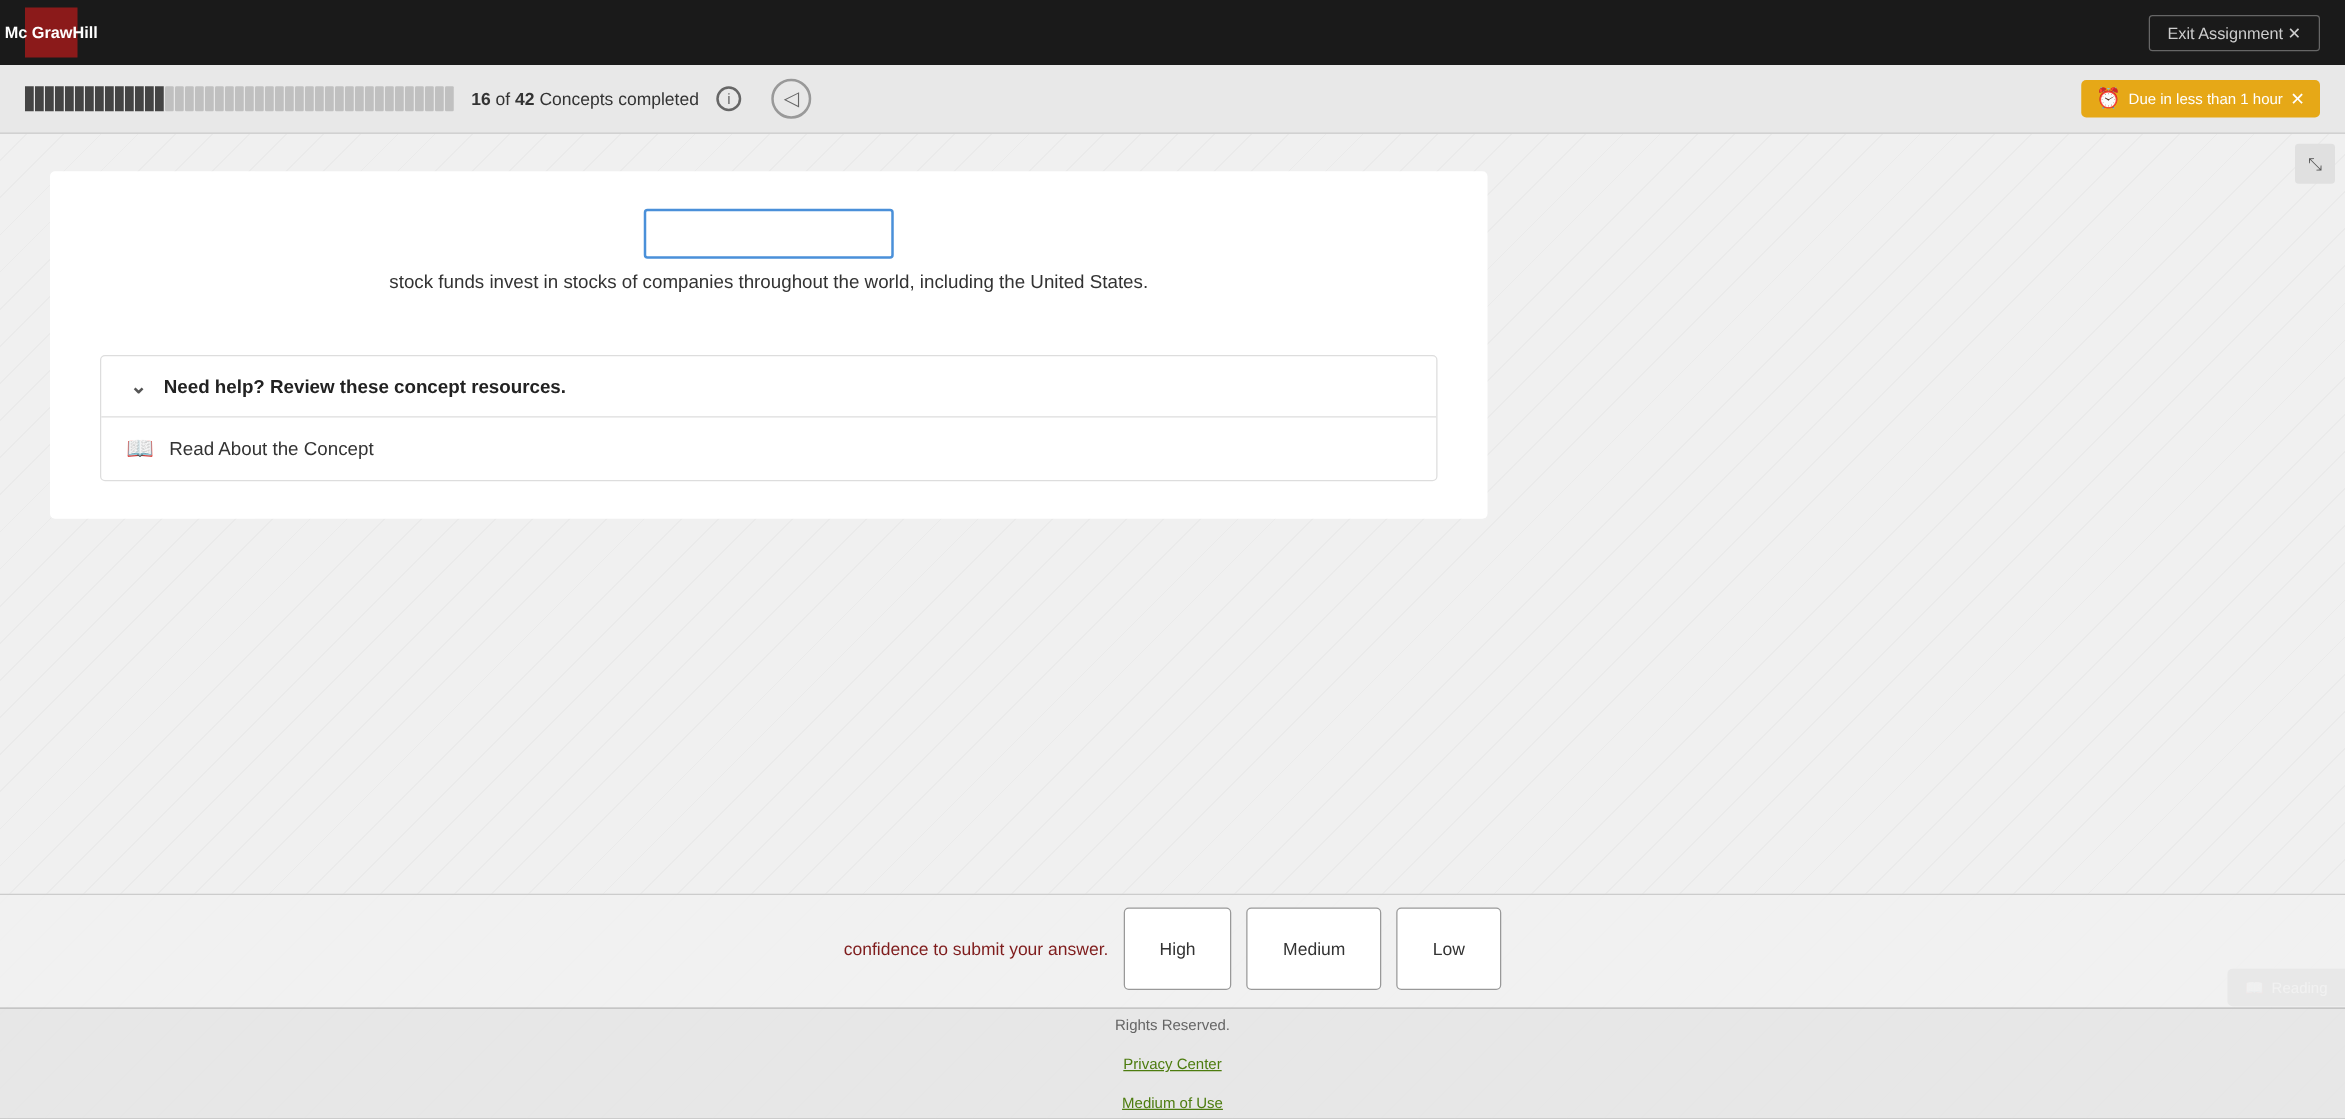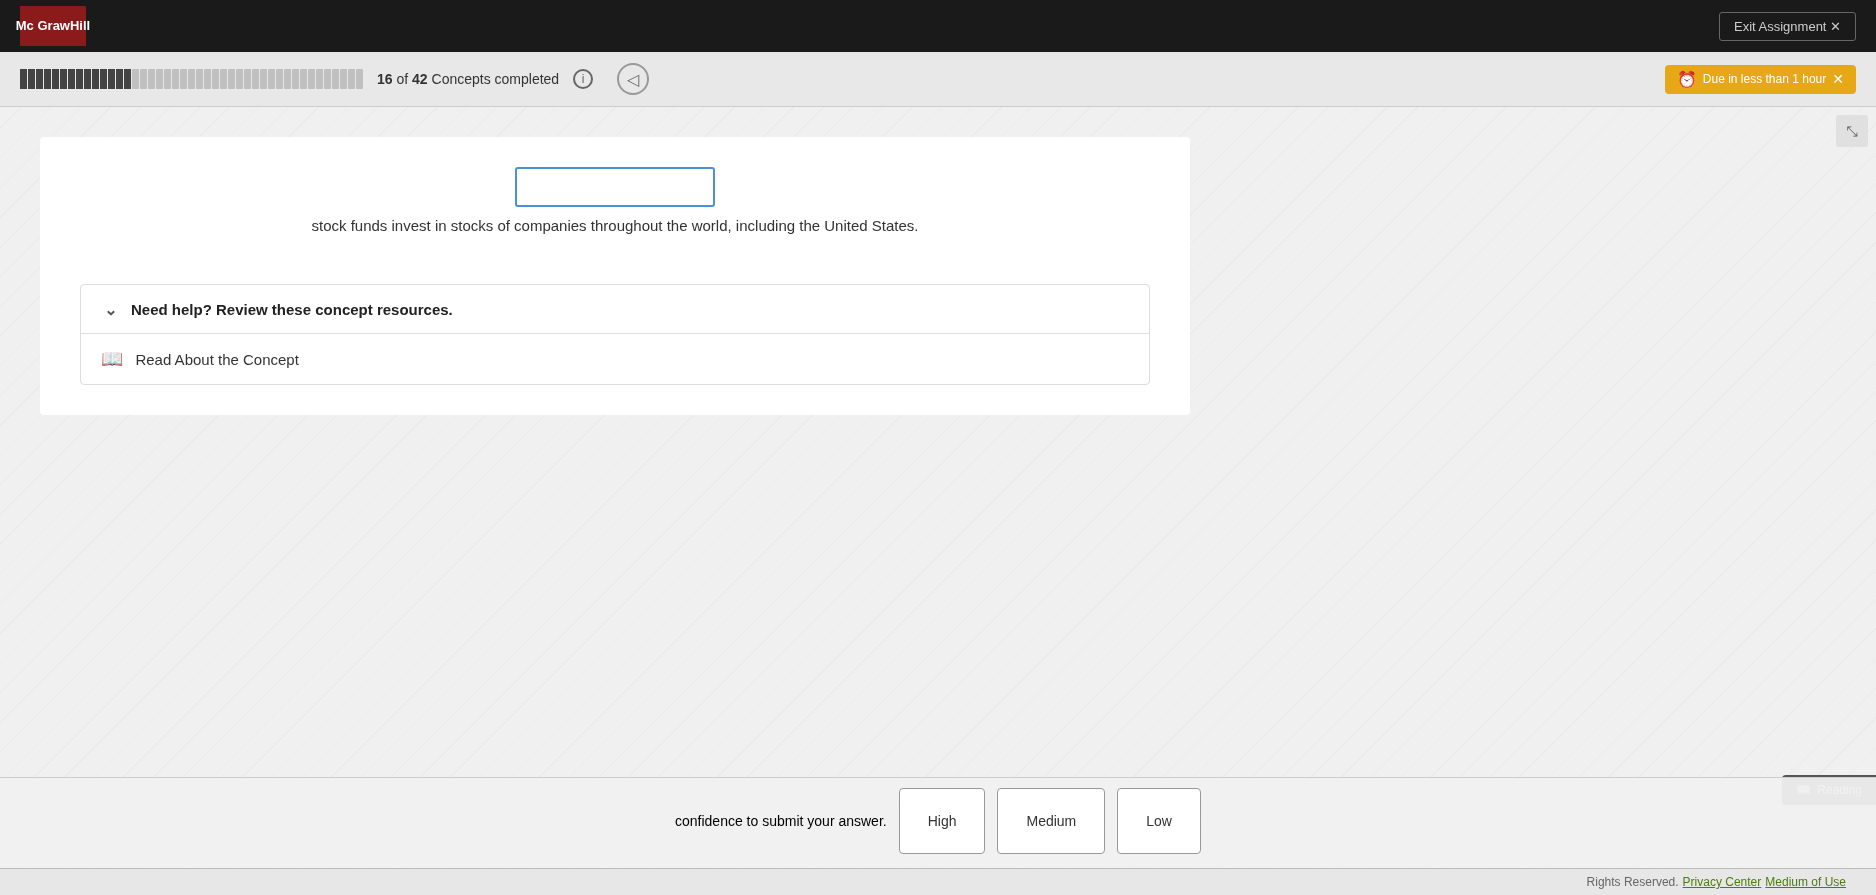--- a/index.html
+++ b/index.html
@@ -27,21 +27,21 @@
     .mcgraw-logo {
       background: #8B1A1A;
       color: white;
       font-weight: bold;
       font-size: 13px;
       padding: 6px 10px;
       line-height: 1.3;
       display: flex;
       align-items: center;
       justify-content: center;
-      width: 66px;
+      width: 42px;
       height: 40px;
     }
 
     .exit-assignment-btn {
       background: transparent;
       border: 1px solid #666;
       color: #ccc;
       padding: 6px 14px;
       font-size: 13px;
       cursor: pointer;
@@ -252,42 +252,43 @@
       align-items: center;
       justify-content: center;
       gap: 12px;
       padding: 10px 0 14px;
       background: rgba(240,240,240,0.95);
       border-top: 1px solid #ccc;
     }
 
     .confidence-label {
       font-size: 14px;
-      color: #000000;
+      color: #7f1d1d;
     }
 
     .confidence-btn {
       padding: 24px 28px;
       border: 1px solid #999;
       background: white;
       border-radius: 4px;
       font-size: 14px;
       cursor: pointer;
       color: #333;
     }
 
     .footer-links {
       background: rgba(230,230,230,0.95);
       display: flex;
       align-items: center;
       justify-content: flex-end;
       padding: 6px 30px;
-      gap: 4px;
+      gap: 17px;
       border-top: 1px solid #bbb;
       font-size: 12px;
+      flex-direction: column;
     }
 
     .footer-link {
       color: #4d7c0f;
       text-decoration: underline;
       cursor: pointer;
     }
 
     .footer-reserved {
       color: #666;

